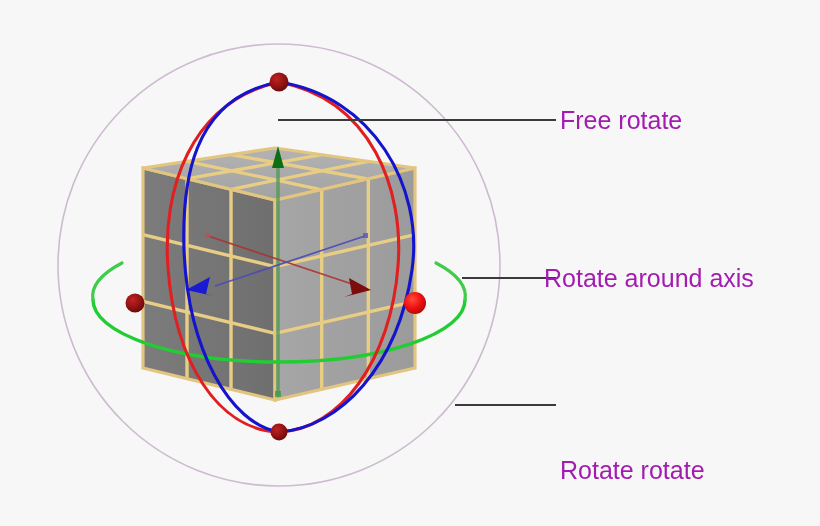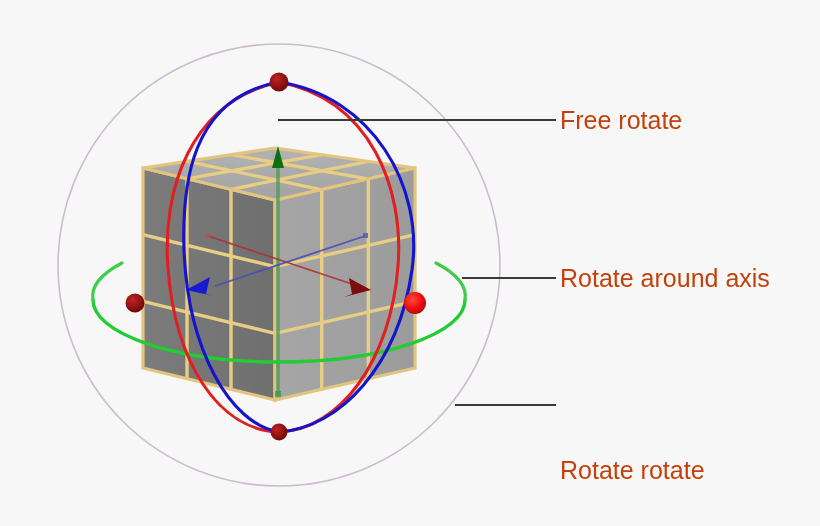--- a/index.html
+++ b/index.html
@@ -26,26 +26,26 @@
     top: 0;
     width: 820px;
     height: 526px;
     display: block;
   }
   .callout {
     position: absolute;
     font-family: "Liberation Sans", sans-serif;
     font-size: 25px;
     line-height: 31px;
-    color: #c2410c;
+    color: #a21caf;
     white-space: pre;
     letter-spacing: 0px;
   }
   #callout-free-rotate { left: 560px; top: 105px; }
-  #callout-rotate-axis { left: 560px; top: 263px; }
+  #callout-rotate-axis { left: 544px; top: 263px; }
   #callout-rotate-view { left: 560px; top: 393px; }
 </style>
 </head>
 <body>
 
 <div id="stage">
 
   <svg id="diagram-svg" viewBox="0 0 820 526">
     <defs>
       <linearGradient id="gradTop" x1="0" y1="0" x2="0" y2="1">

